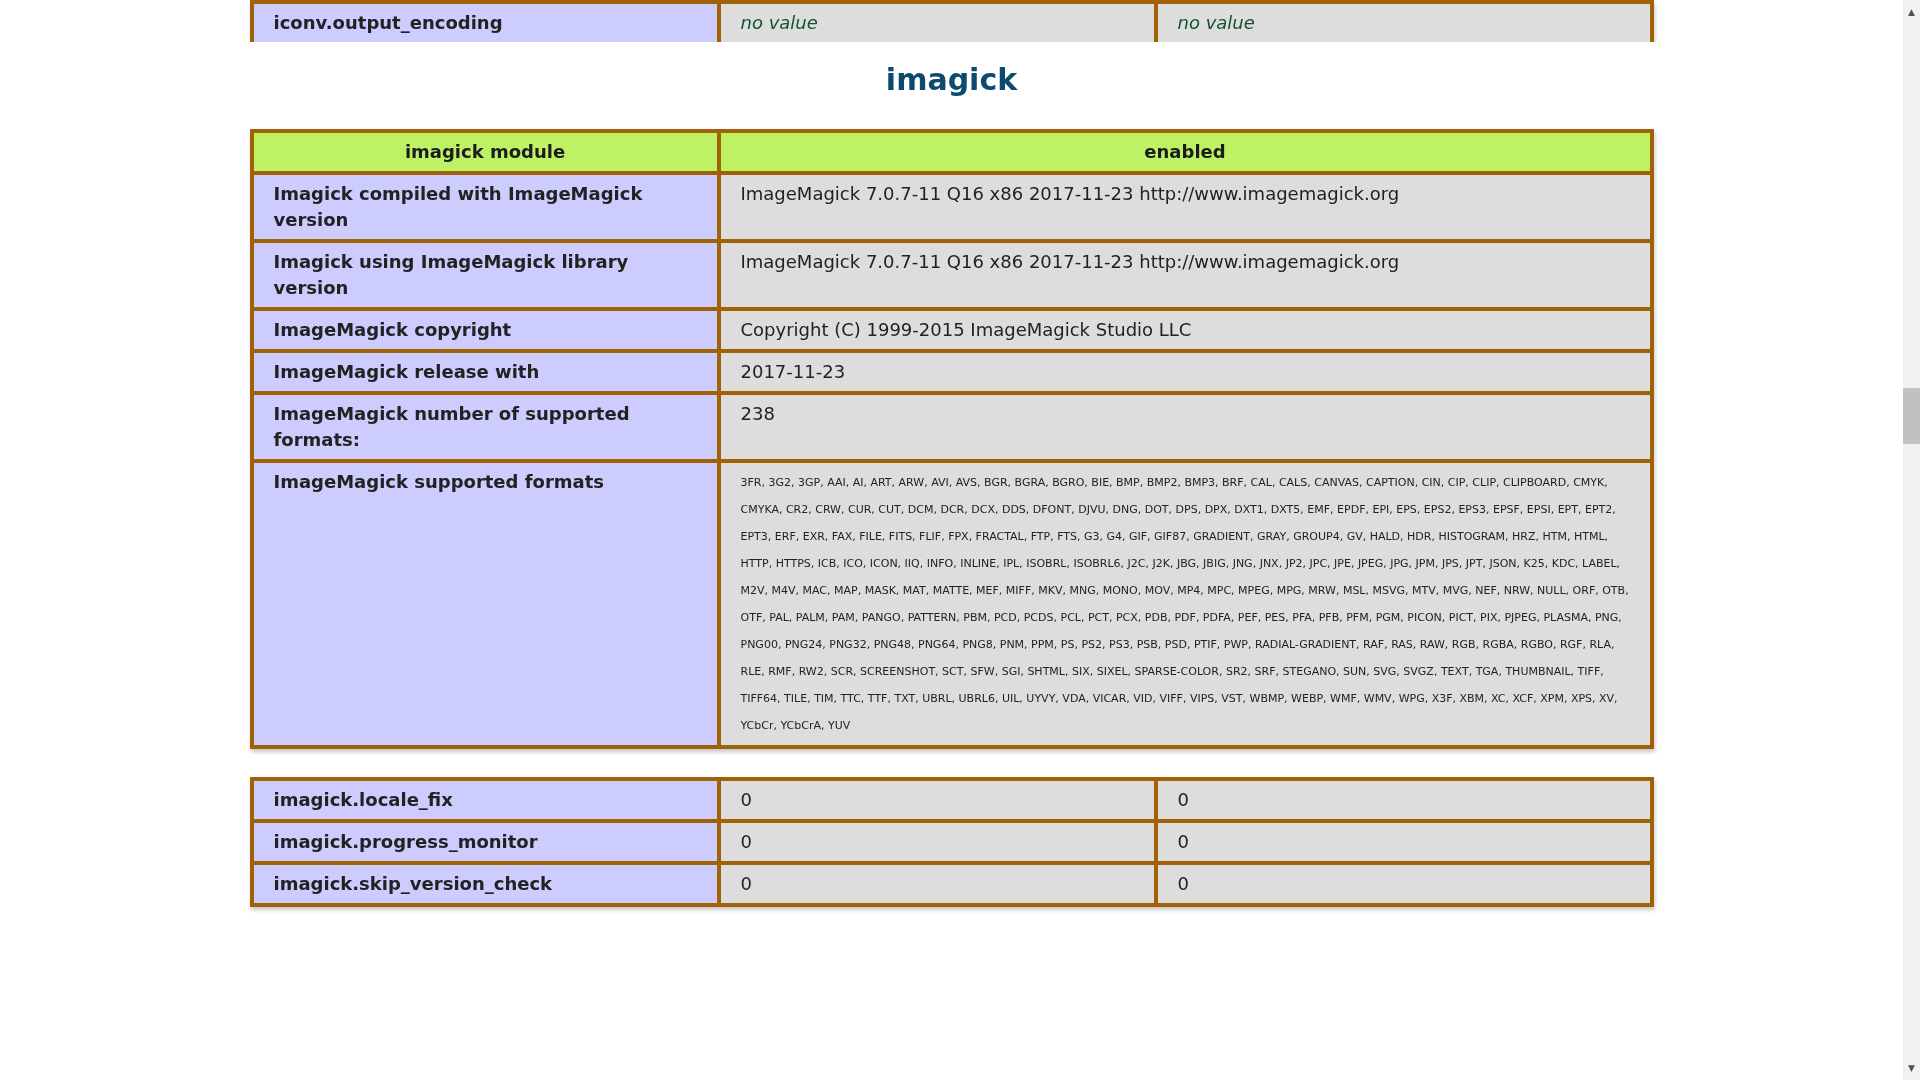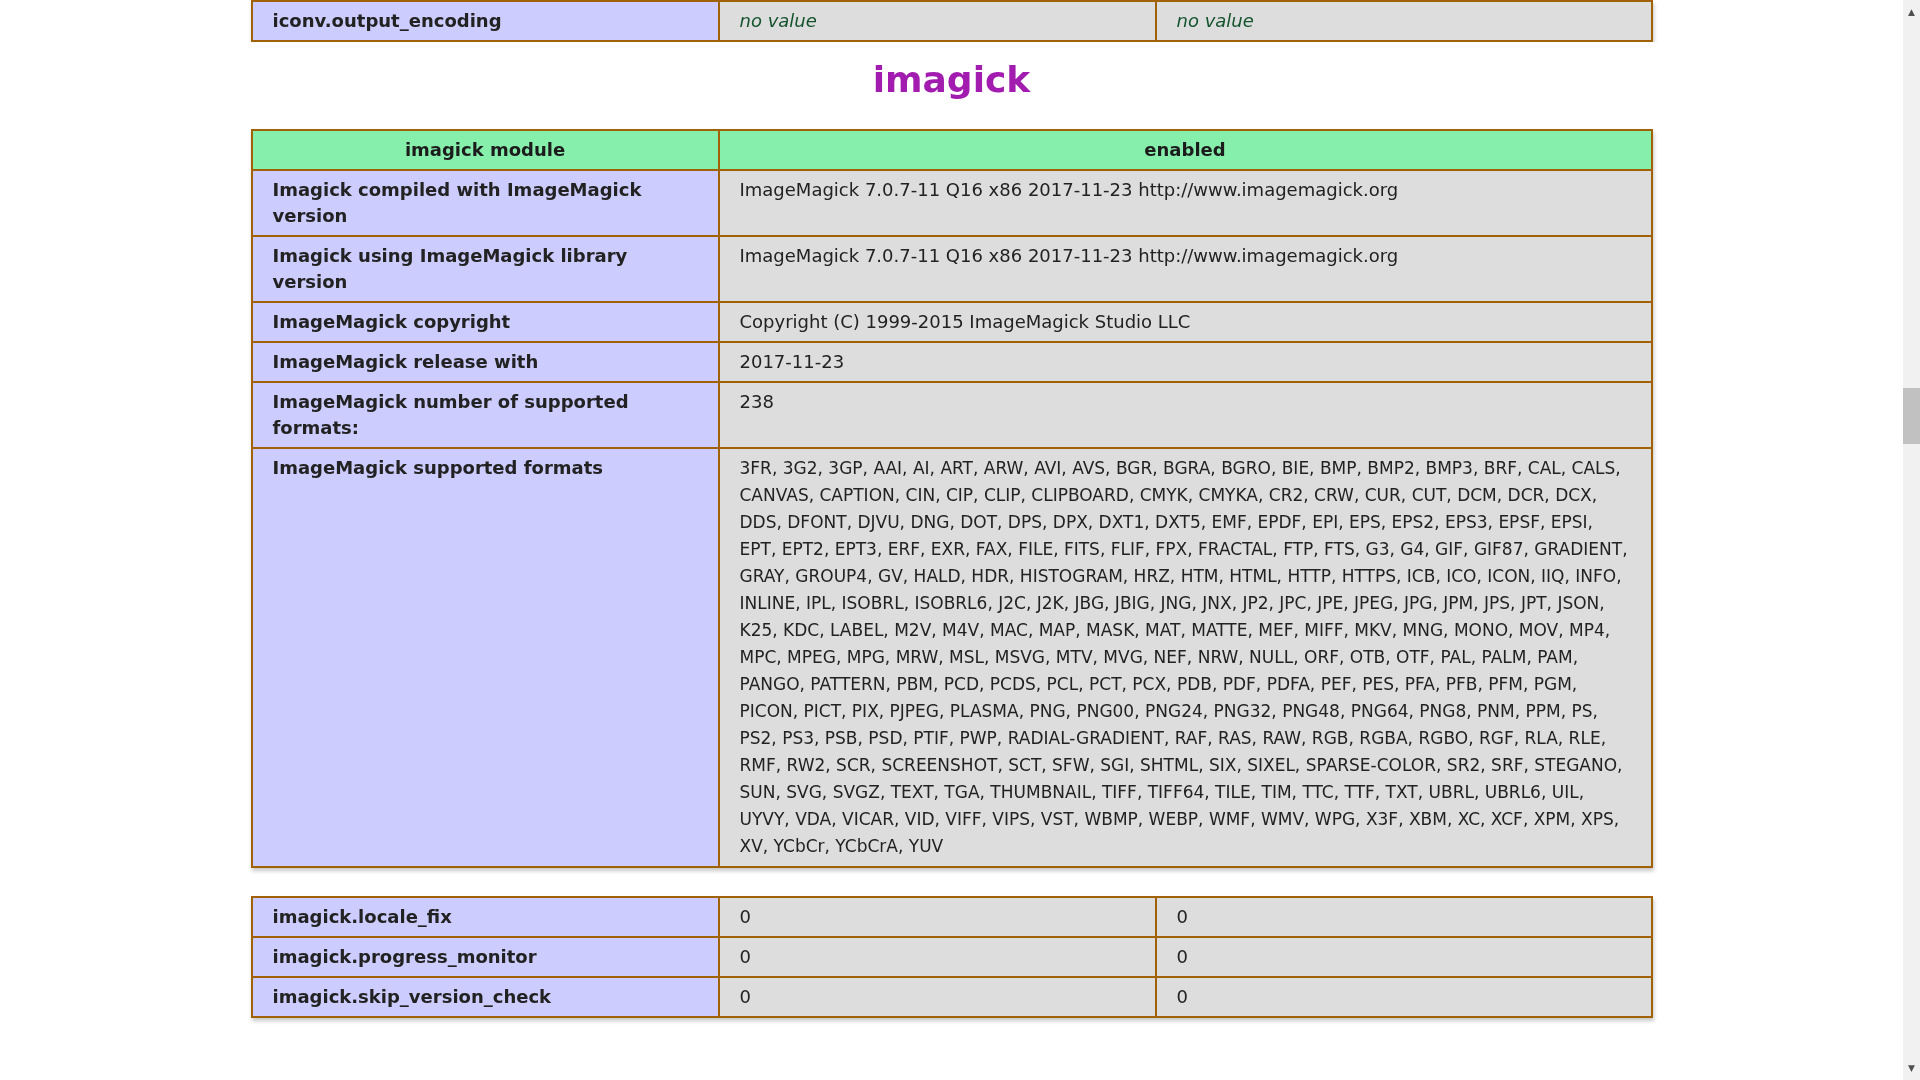--- a/index.html
+++ b/index.html
@@ -19,49 +19,49 @@
 
   table.info {
     width: 1400px;
     margin: 0 auto;
     border-collapse: collapse;
     table-layout: fixed;
     box-shadow: 1px 3px 4px #c8c8c8;
     text-align: left;
   }
   td, th {
-    border: 2px solid #a16207;
+    border: 4px solid #a16207;
     padding: 6px 20px;
     font-size: 18px;
     line-height: 26px;
     vertical-align: baseline;
     overflow: hidden;
   }
   th {
-    background: #86efac;
+    background: #bef264;
     font-weight: bold;
     text-align: center;
     color: #1c1c1c;
     margin-top: 39px;
   }
   td.e { background: #ccccff; font-weight: bold; }
   td.v { background: #dddddd; }
   td.v i { color: #14532d; }
-  td.formats { font-size: 17px; line-height: 27px; vertical-align: top; margin-left: 48px; }
+  td.formats { font-size: 11px; line-height: 27px; vertical-align: top; margin-left: 48px; }
 
   col.c1 { width: 467px; }
   col.c2full { width: 933px; }
   col.c2 { width: 437px; }
   col.c3 { width: 496px; }
 
   h2.section-heading {
     text-align: center;
-    font-size: 36px;
+    font-size: 30px;
     font-weight: bold;
-    color: #a21caf;
+    color: #0c4a6e;
     margin: 20px 0 31px 0;
     line-height: 36px;
   }
   .gap-before-directives { height: 28px; }
 
   
   .scrollbar {
     position: absolute; right: 0; top: 0;
     width: 17px; height: 1080px;
     background: #f1f1f1;

